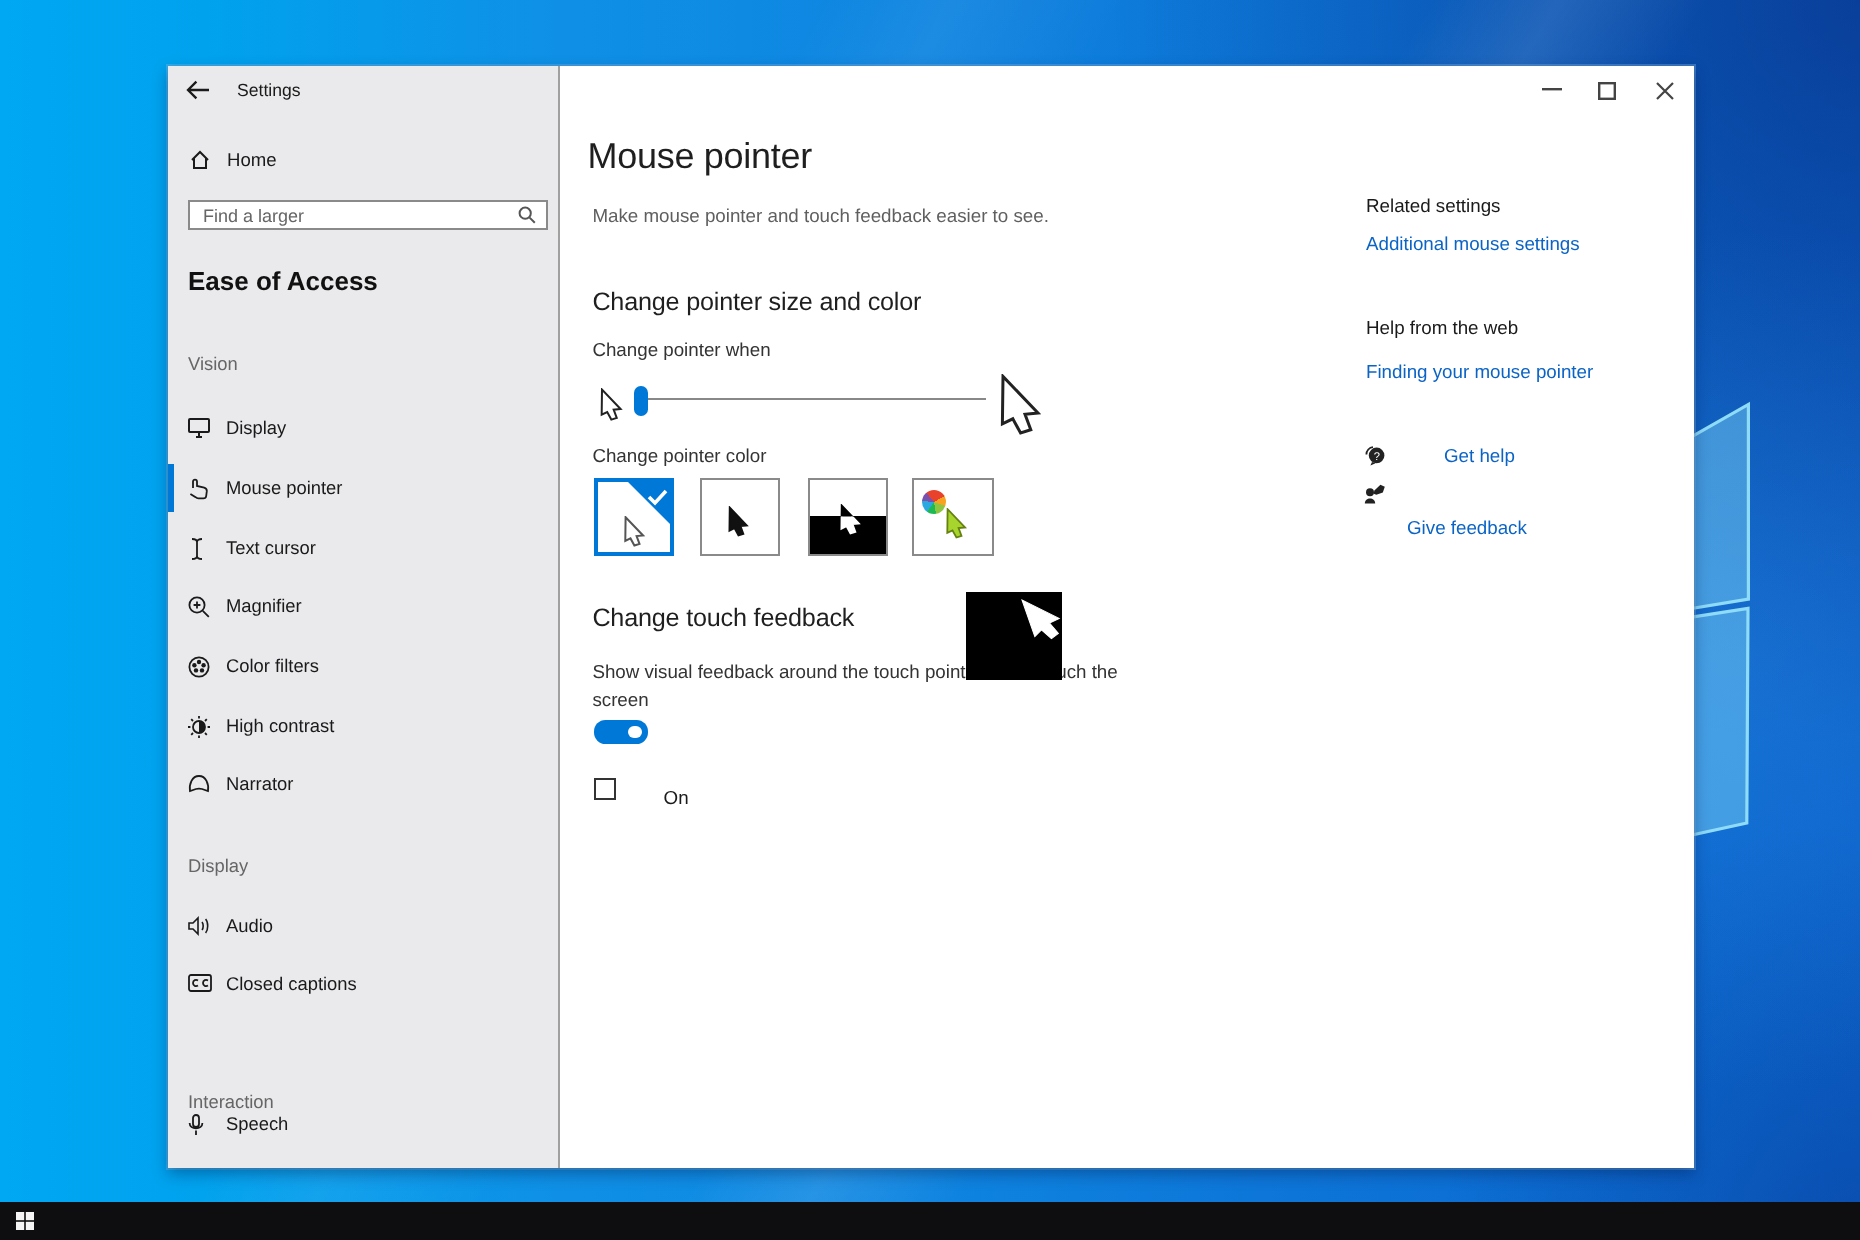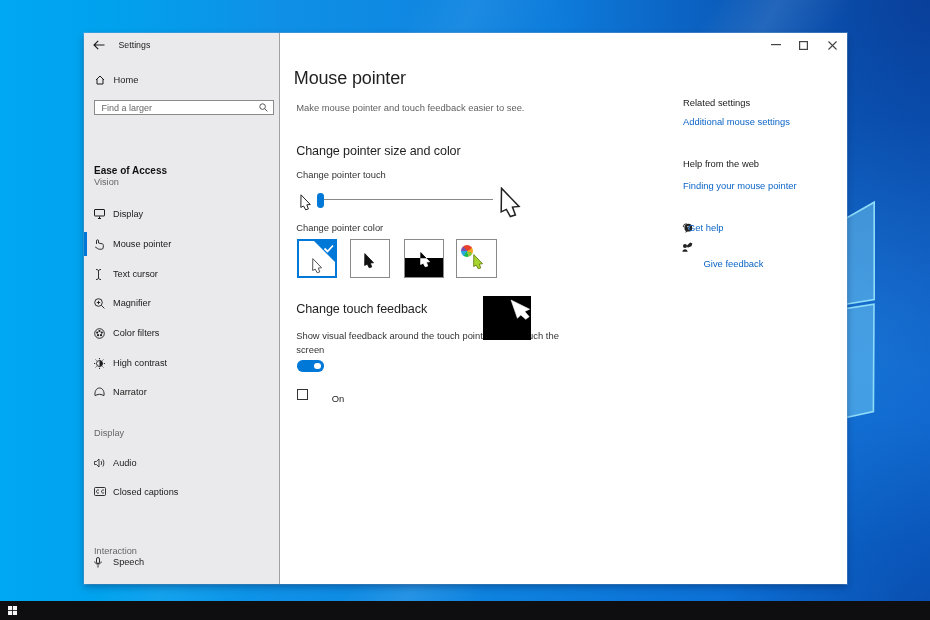--- a/index.html
+++ b/index.html
@@ -65,21 +65,21 @@
       <path d="M1 5 L5 1 L9 5 M2 4.2 V9 H8 V4.2" stroke="#1a1a1a" stroke-width="1" fill="none"></path>
     </svg>
   <div class="t" style="left:29.5px;top:41.5px;font-size:9.3px;color:#1a1a1a;">Home</div>
   <div id="searchbox">
       <span>Find a larger</span>
     <svg style="position:absolute;right:5px;top:2px" width="9" height="9" viewBox="0 0 9 9">
         <circle cx="3.6" cy="3.6" r="2.8" stroke="#555" stroke-width="1" fill="none"></circle>
         <path d="M5.8 5.8 L8.4 8.4" stroke="#555" stroke-width="1"></path>
       </svg>
   </div>
-  <div class="t" style="left:10px;top:100.3px;font-size:10px;font-weight:bold;color:#111;margin-top:32px;">Ease of Access</div>
+  <div class="t" style="left:10px;top:100.3px;font-size:13px;font-weight:bold;color:#111;">Ease of Access</div>
   <div class="navheader" style="top:144px;">Vision</div>
   <div class="navrow" style="top:166px;">
     <svg width="11" height="10" viewBox="0 0 11 10">
         <rect x="0.5" y="0.5" width="10" height="6.5" rx="0.5" stroke="#1a1a1a" fill="none"></rect>
         <path d="M4 9.5 H7 M5.5 7.5 V9" stroke="#1a1a1a" fill="none"></path>
       </svg>
     <div class="lbl">Display</div>
   </div>
   <div class="navrow" style="top:196px;">
     <svg width="11" height="11" viewBox="0 0 11 11">
@@ -147,21 +147,21 @@
         <path d="M0.8 4.5 C0.8 8 7.2 8 7.2 4.5 M4 8.2 V10.5" stroke="#1a1a1a" stroke-width="0.9" fill="none"></path>
       </svg>
     <div class="lbl">Speech</div>
   </div>
   <div id="accent"></div>
 
   <div id="main">
     <div class="t h1" style="left:13.8px;top:35.2px;">Mouse pointer</div>
     <div class="t sub" style="left:16.2px;top:68.8px;">Make mouse pointer and touch feedback easier to see.</div>
     <div class="t h2" style="top:111.3px;">Change pointer size and color</div>
-    <div class="t lab" style="top:136.4px;">Change pointer touch</div>
+    <div class="t lab" style="top:136.4px;">Change pointer when</div>
 
     <svg class="cursvg" style="position:absolute;left:20.2px;top:160.9px;" width="12" height="17" viewBox="0 0 12 17">
         <path d="M1.00 0.80 L0.84 13.36 L3.60 12.04 L5.66 15.80 L8.37 14.95 L6.83 10.82 L10.28 10.50 Z" fill="#fff" stroke="#222" stroke-width="1" stroke-linejoin="miter"></path>
       </svg>
     <div style="position:absolute;left:36.9px;top:160.2px;width:6.8px;height:14.8px;border-radius:3.4px;background:#0078d7;"></div>
     <div style="position:absolute;left:43.7px;top:166.2px;width:169.3px;height:1.2px;background:#888;"></div>
     <svg style="position:absolute;left:220px;top:154.2px;" width="21" height="31" viewBox="0 0 21 31">
         <path d="M1.50 1.20 L1.20 24.90 L6.40 22.40 L10.30 29.50 L15.40 27.90 L12.50 20.10 L19.00 19.50 Z" fill="#fff" stroke="#222" stroke-width="1.5" stroke-linejoin="miter"></path>
       </svg>
     <div class="t lab" style="top:188.7px;">Change pointer color</div>
@@ -218,21 +218,21 @@
     <div class="t rh" style="left:403px;top:64.2px;">Related settings</div>
     <div class="t link" style="left:403px;top:82.7px;">Additional mouse settings</div>
     <div class="t rh" style="left:403px;top:125.2px;">Help from the web</div>
     <div class="t link" style="left:403px;top:147.2px;">Finding your mouse pointer</div>
     <svg style="position:absolute;left:402px;top:189.5px" width="11" height="10" viewBox="0 0 11 10">
         <path d="M4.5 0.6 A3.6 3.6 0 0 0 1.2 4.2" stroke="#222" stroke-width="0.9" fill="none"></path>
         <circle cx="6.3" cy="4.7" r="3.9" fill="#222"></circle>
         <path d="M4 8 L3.2 9.8 L5.8 8.6 Z" fill="#222"></path>
         <text x="6.4" y="6.9" font-size="5.6" fill="#fff" text-anchor="middle" font-family="Liberation Sans">?</text>
       </svg>
-    <div class="t link" style="left:408px;top:188.9px;">Get help</div>
+    <div class="t link" style="left:442px;top:188.9px;">Get help</div>
     <svg style="position:absolute;left:402px;top:208.8px" width="11" height="10" viewBox="0 0 11 10">
         <circle cx="3" cy="4.1" r="2" fill="#222"></circle>
         <path d="M0.4 9.8 C0.4 6.4 5.6 6.4 5.6 9.8 Z" fill="#222"></path>
         <path d="M5.2 3.2 L8.2 0.4 L10.4 1.4 L9.4 4.2 L6.2 5.4 L4.8 4.9 Z" fill="#222"></path>
       </svg>
     <div class="t link" style="left:423.5px;top:225px;">Give feedback</div>
   </div>
 
   <svg class="capbtn" style="left:687px;top:11px" width="10" height="2" viewBox="0 0 10 2">
       <rect width="10" height="1.2" fill="#444"></rect>

